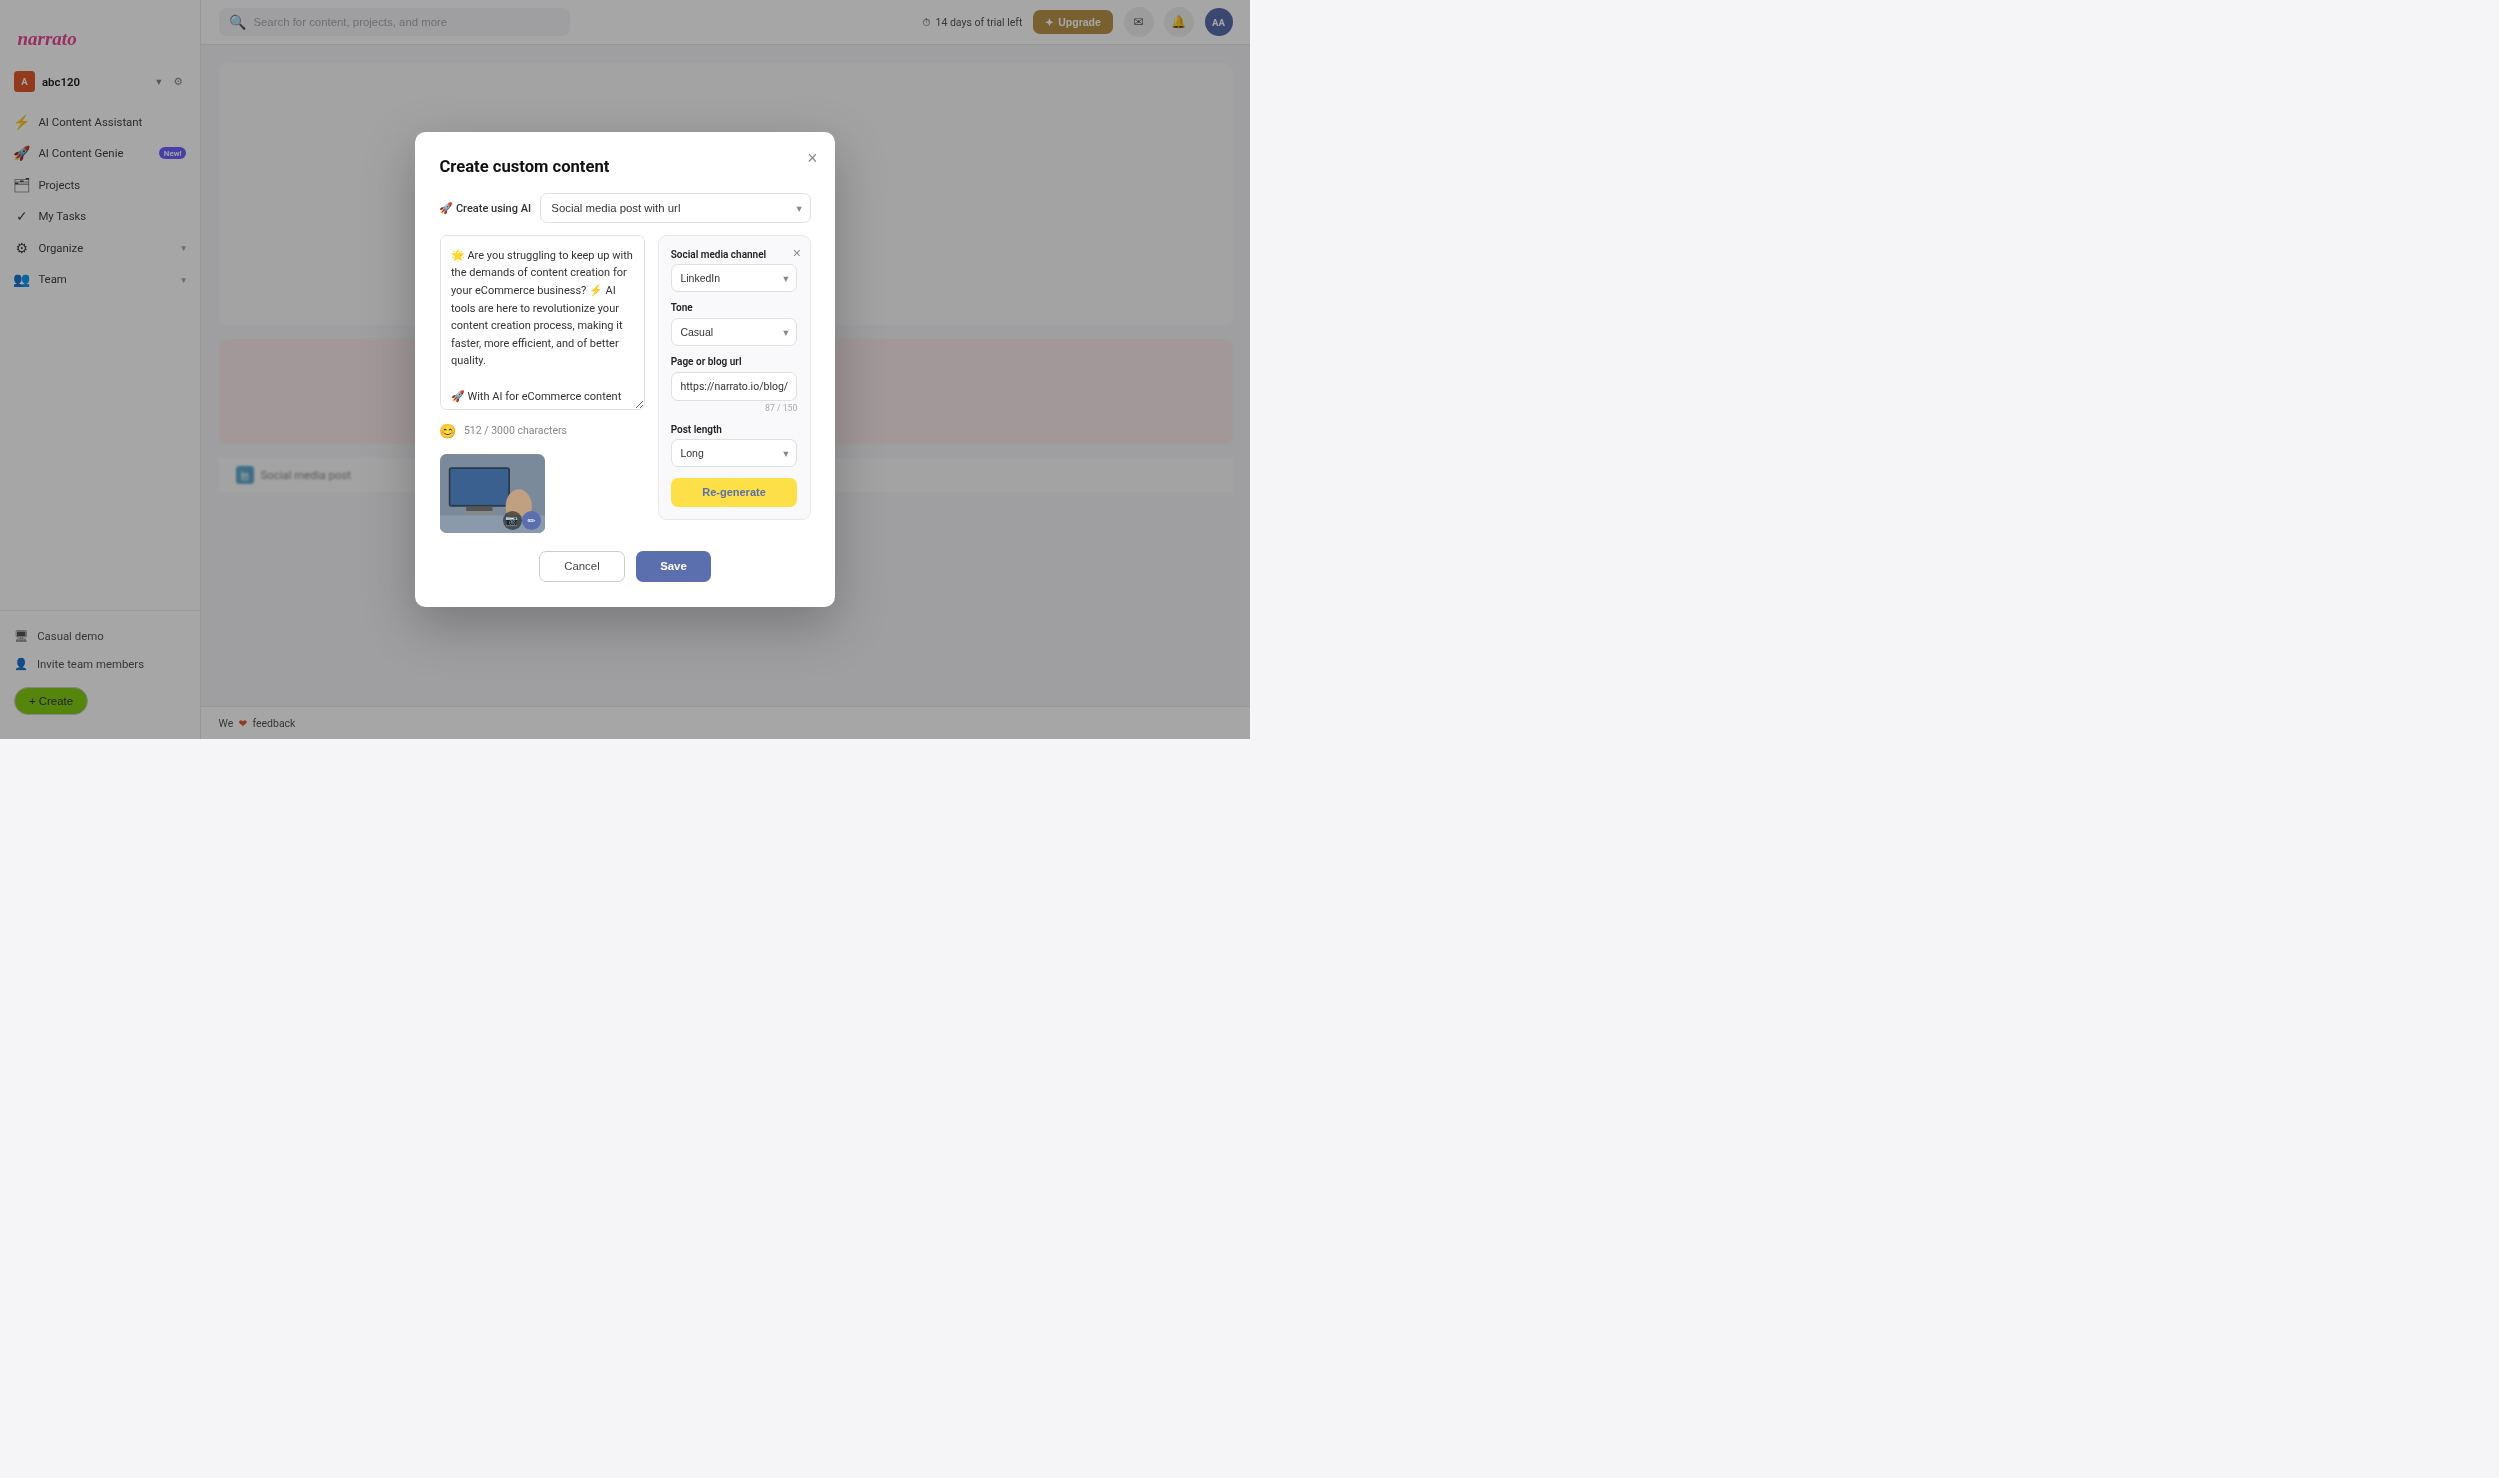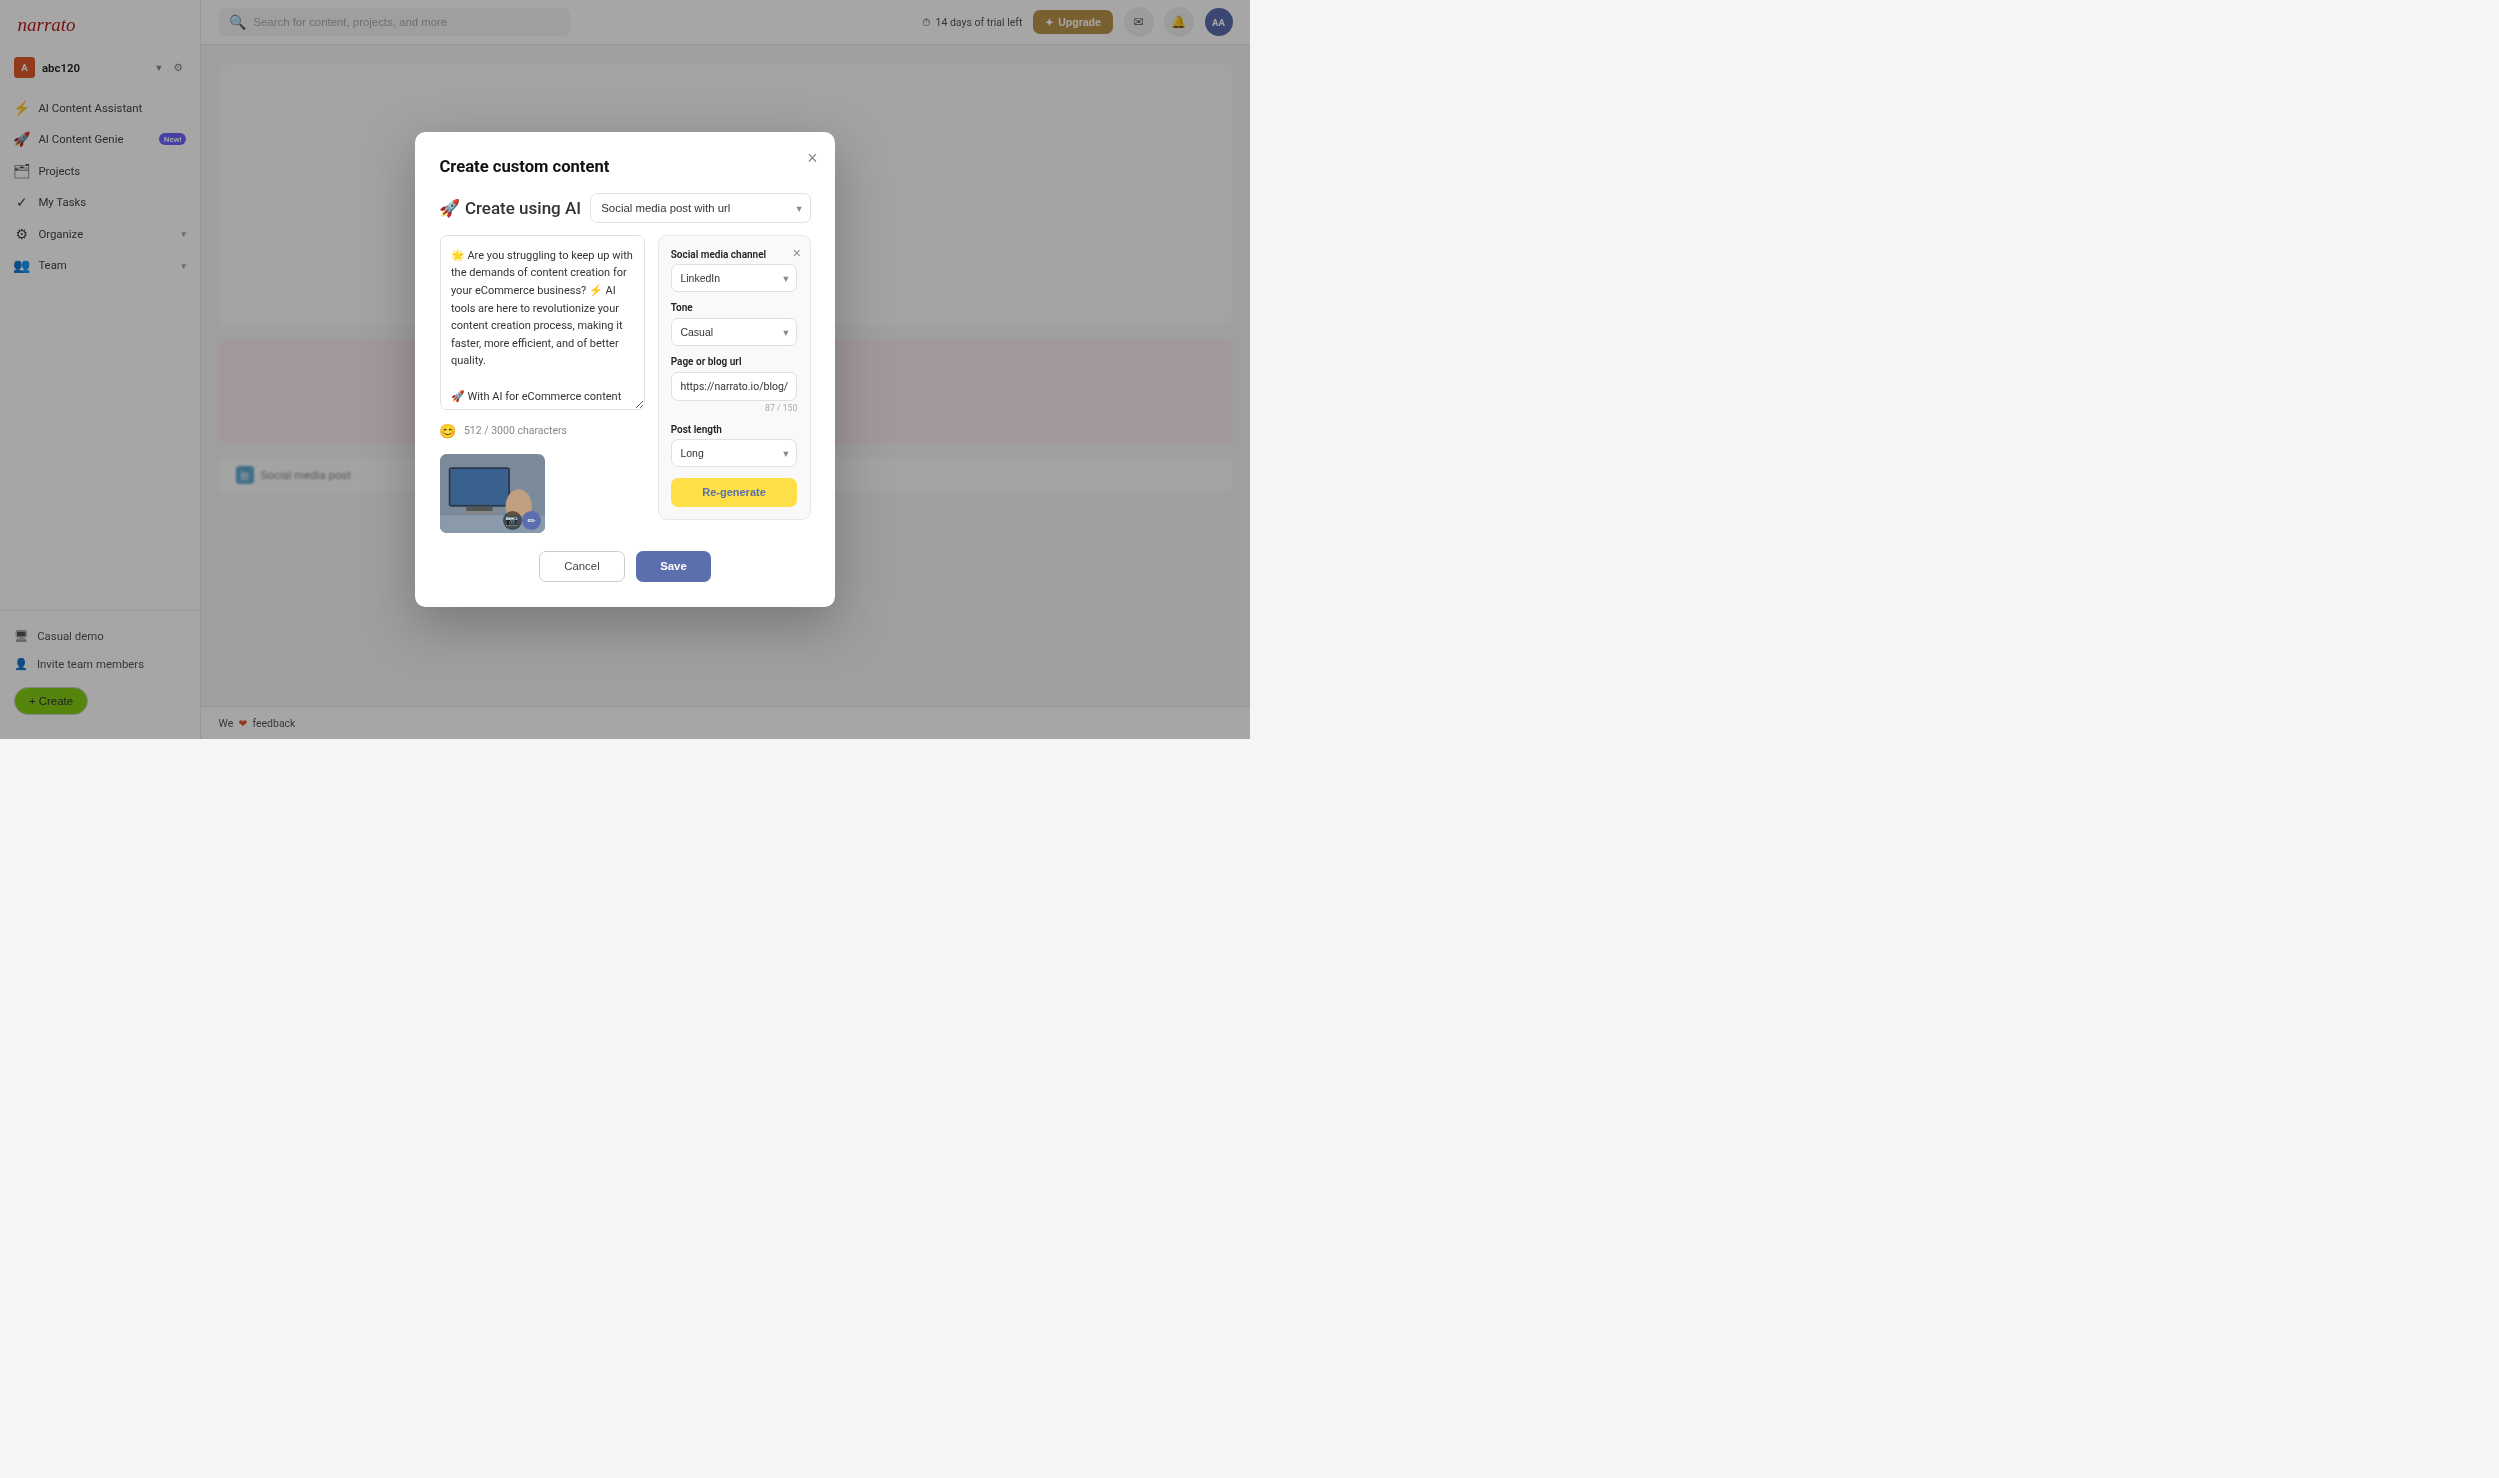--- a/index.html
+++ b/index.html
@@ -21,24 +21,25 @@
       background: #fff;
       border-right: 0.9px solid #e8e8e8;
       display: flex;
       flex-direction: column;
       padding: 14px 0;
       z-index: 1;
     }
     .sidebar-logo {
       padding: 0 17.5px 14px;
       font-size: 19px;
-      font-weight: 400;
-      color: #b91c1c;
+      font-weight: 700;
+      color: #ec4899;
       font-family: Georgia, serif;
       font-style: italic;
+      margin-top: 14px;
     }
     .workspace-row {
       display: flex;
       align-items: center;
       padding: 7px 14px;
       cursor: pointer;
       gap: 7px;
       margin-bottom: 7px;
     }
     .workspace-avatar {
@@ -262,21 +263,21 @@
     }
 
     
     .ai-row {
       display: flex;
       align-items: center;
       gap: 8.7px;
       margin-bottom: 12.2px;
     }
     .ai-label {
-      font-size: 17px;
+      font-size: 11px;
       color: #333;
       font-weight: 500;
       display: flex;
       align-items: center;
       gap: 4.4px;
       white-space: nowrap;
     }
     .ai-select-wrapper {
       flex: 1;
       position: relative;

